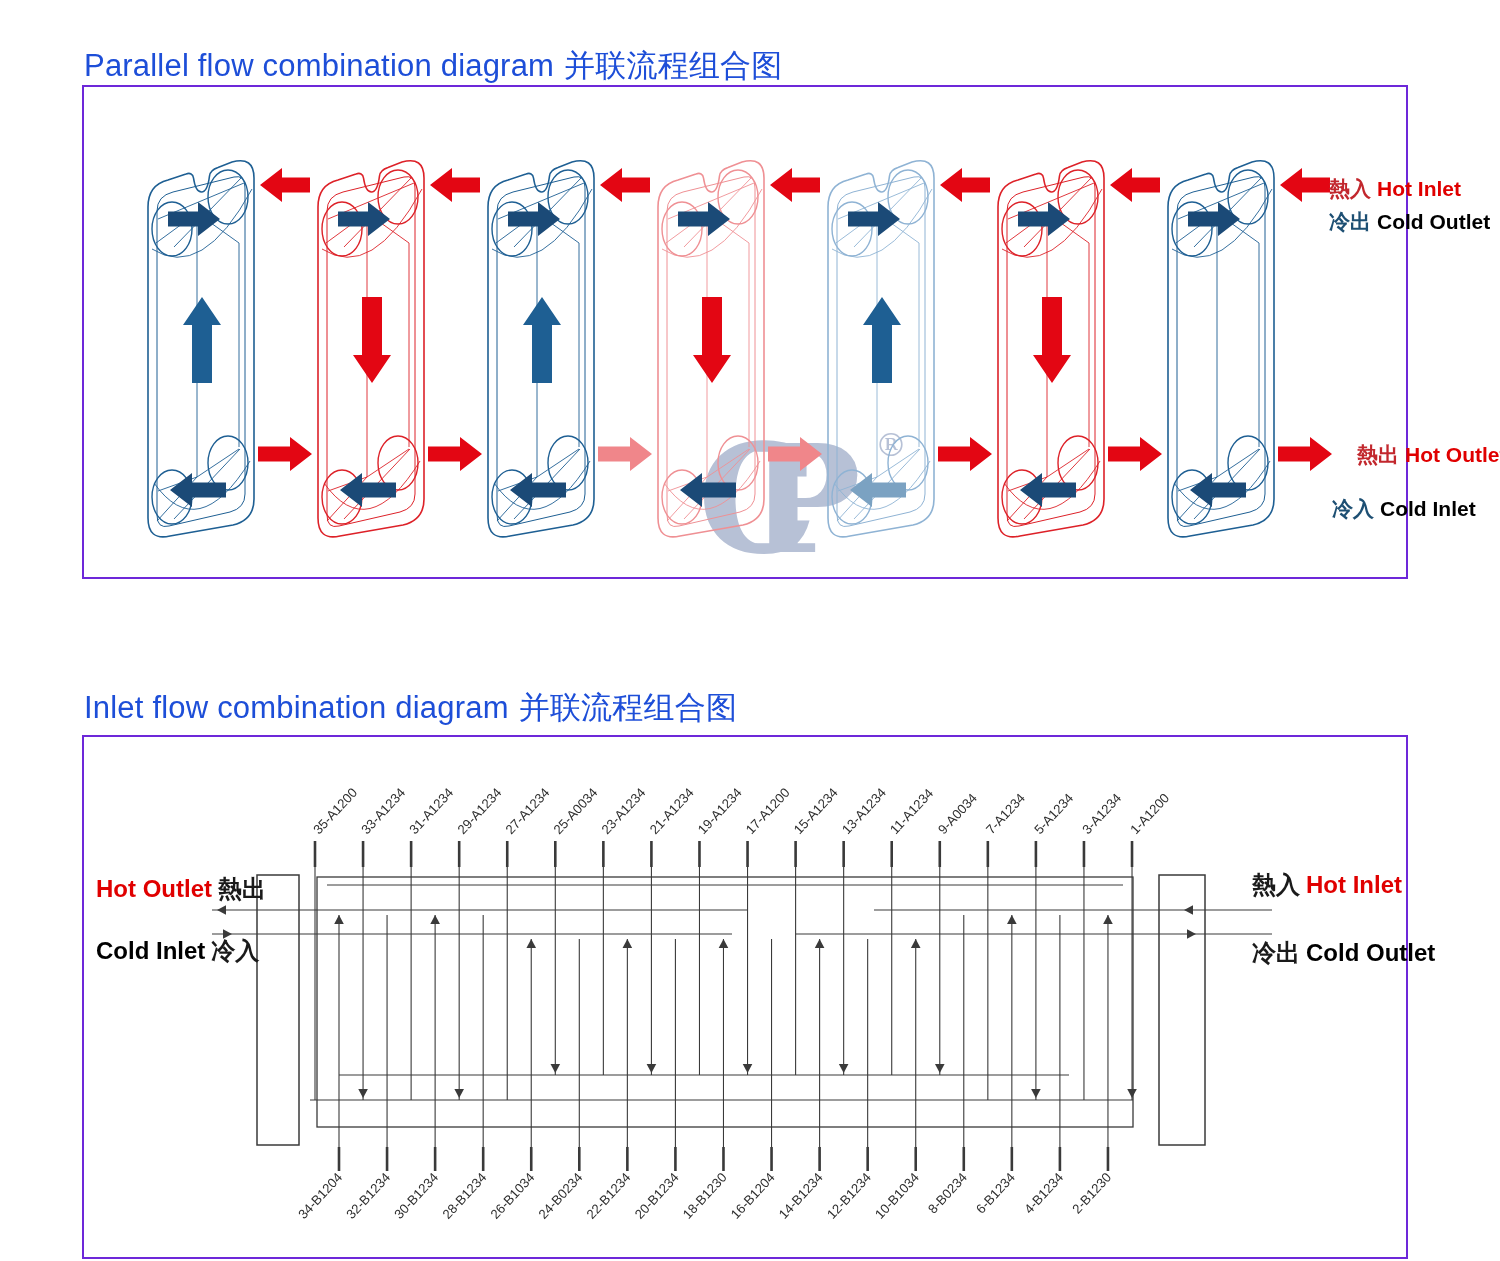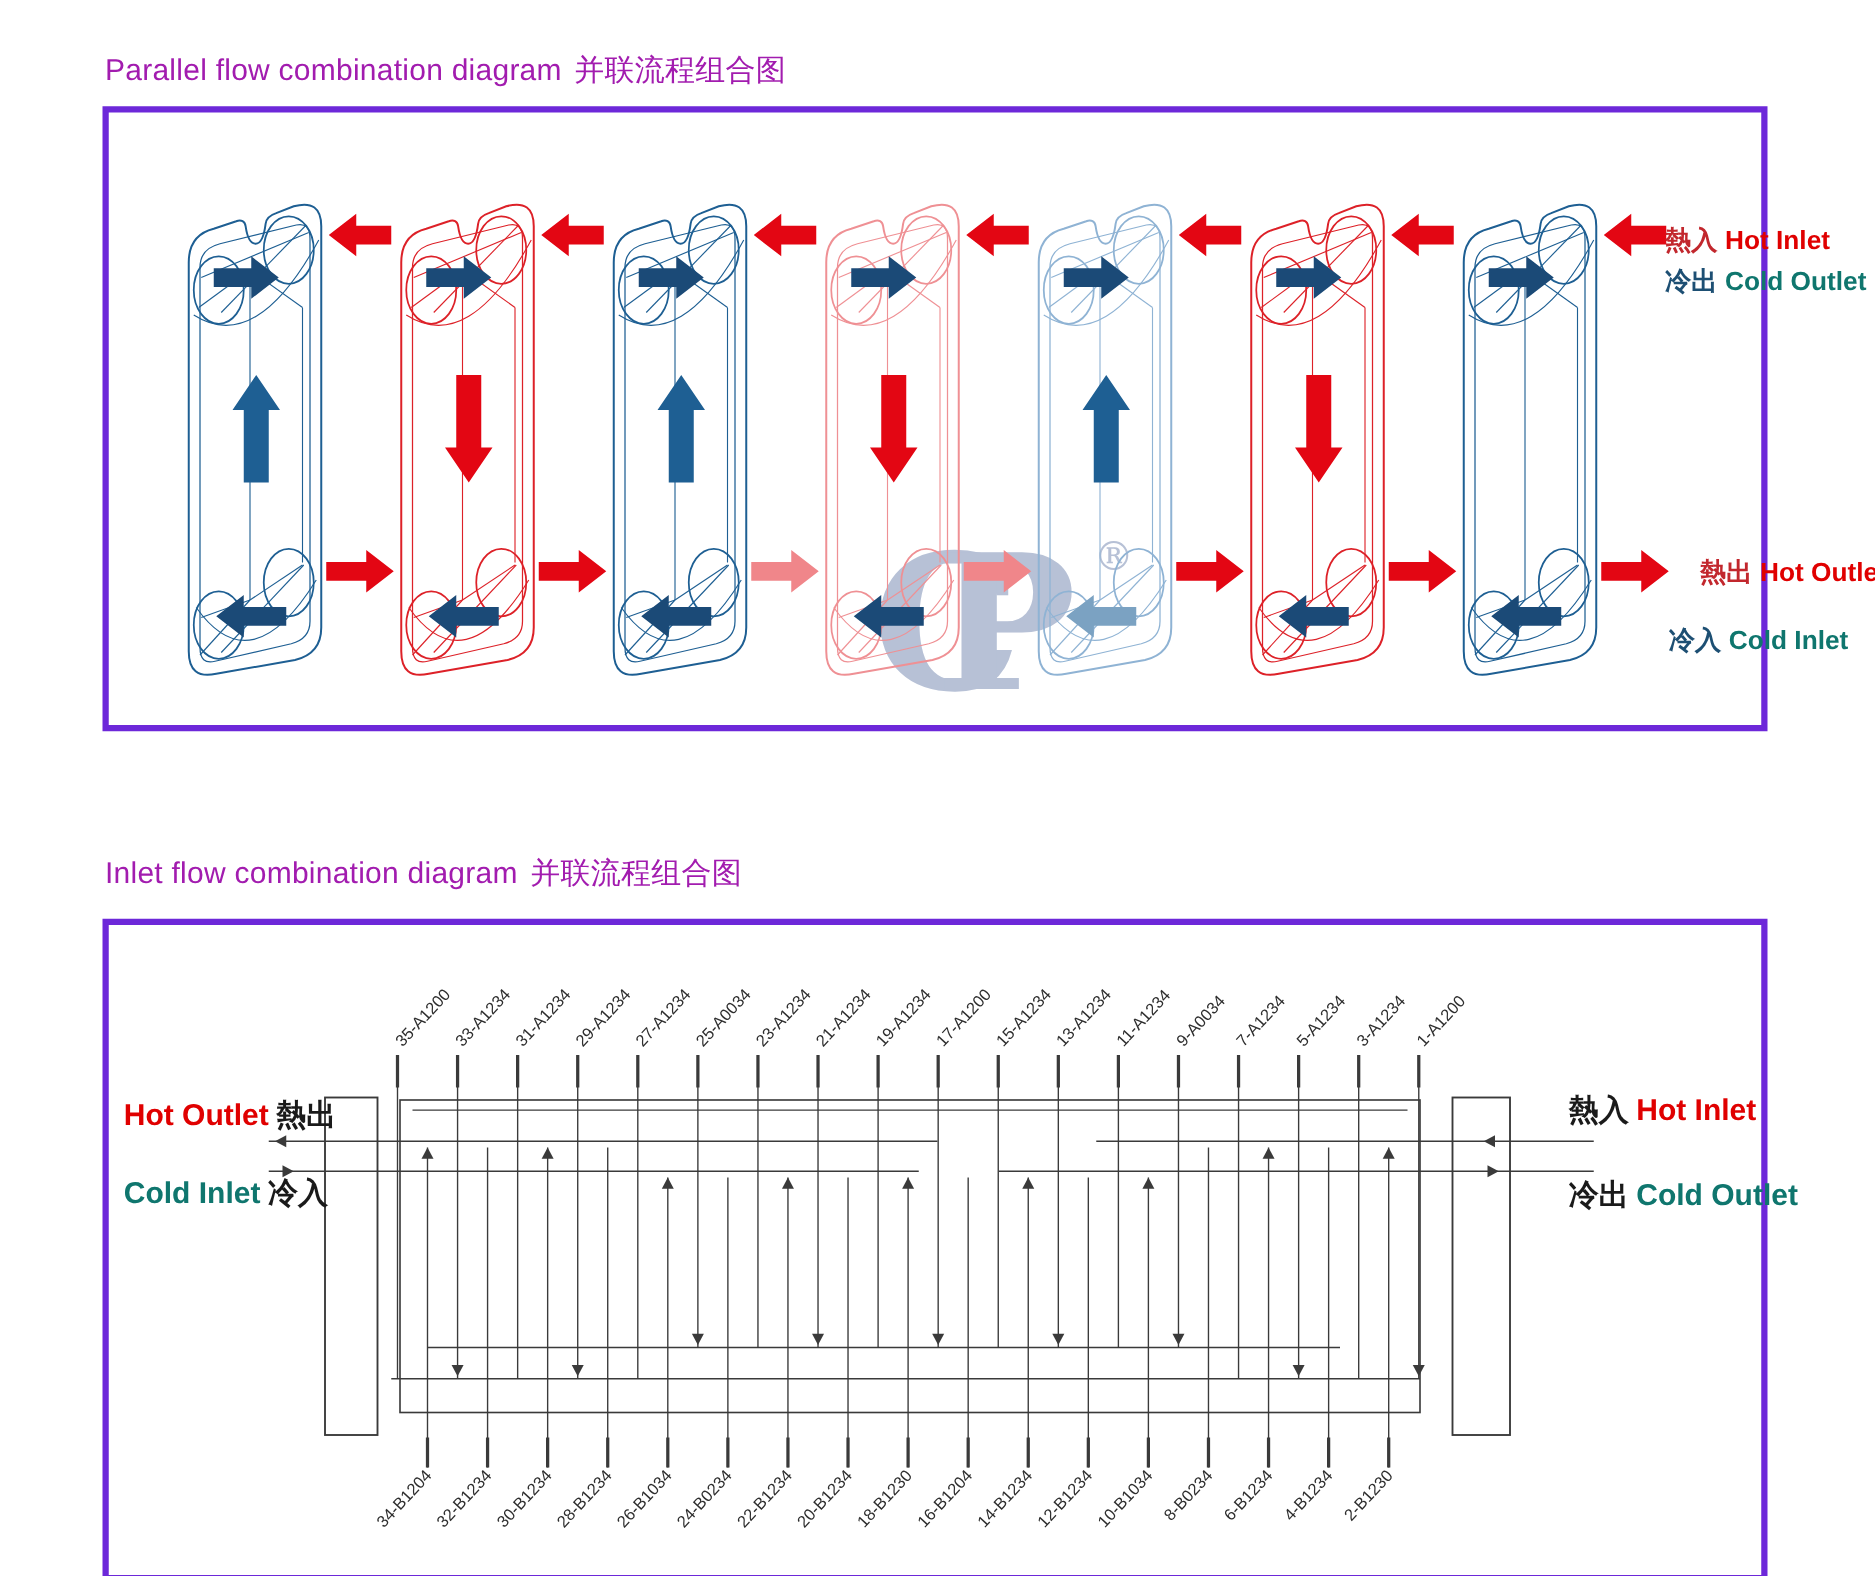--- a/index.html
+++ b/index.html
@@ -1,35 +1,35 @@
 <!DOCTYPE html>
 <html><head>
 <meta charset="utf-8">
 <style>
   html,body{margin:0;padding:0}
   body{
     width:1500px;height:1261px;background:#ffffff;position:relative;overflow:hidden;
     font-family:"Liberation Sans",sans-serif;
   }
-  .title{position:absolute;font-size:24px;font-weight:400;color:#a21caf;white-space:nowrap;z-index:2;letter-spacing:.2px}
+  .title{position:absolute;font-size:31px;font-weight:400;color:#1d4ed8;white-space:nowrap;z-index:2;letter-spacing:.2px}
   .title .zh{margin-left:10px}
   .t1{left:84px;top:24px}
   .t2{left:84px;top:666px}
-  .panel{position:absolute;border:5px solid #6d28d9;z-index:1;background:transparent}
+  .panel{position:absolute;border:2px solid #6d28d9;z-index:1;background:transparent}
   .p1{left:82px;top:85px;width:1322px;height:490px}
   .p2{left:82px;top:735px;width:1322px;height:520px}
   .panel svg{position:absolute;left:0;top:0}
   .lbl{position:absolute;white-space:nowrap;font-size:21px;font-weight:bold;z-index:3}
   .lbl span{margin-right:6px}
   .lbl.m{font-size:24px}
   .zh-red{color:#c2272d}
   .zh-navy{color:#1d4f73}
   .zh-black{color:#1a1a1a}
   .en-red{color:#e00000}
-  .en-blue{color:#0f766e}
+  .en-blue{color:#000000}
   .watermark{position:absolute;left:593px;top:424px;width:300px;z-index:0;color:#b7c1d6;text-align:right;user-select:none}
   .wm-logo{font-family:"DejaVu Serif",serif;font-size:150px;line-height:150px;font-weight:bold;letter-spacing:-0.46em;display:inline-block;padding-right:.46em}
   .wm-r{font-family:"DejaVu Serif",serif;font-size:32px;vertical-align:top;position:relative;top:2px;left:14px}
   .wm-name{font-family:"DejaVu Serif",serif;font-size:32px;letter-spacing:7px;margin-top:10px}
 </style>
 </head>
 <body>
 
 <div class="watermark">
   <div>

